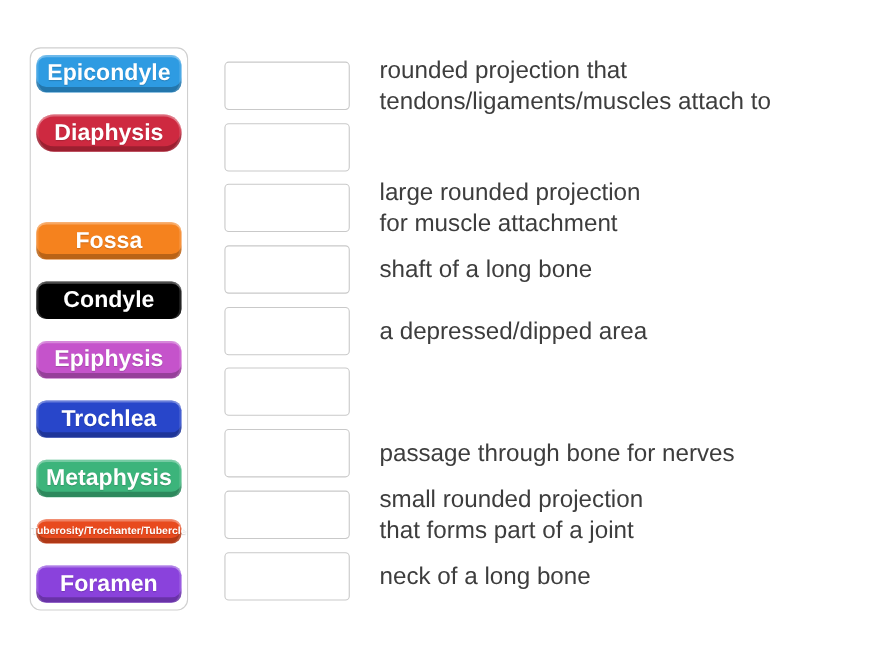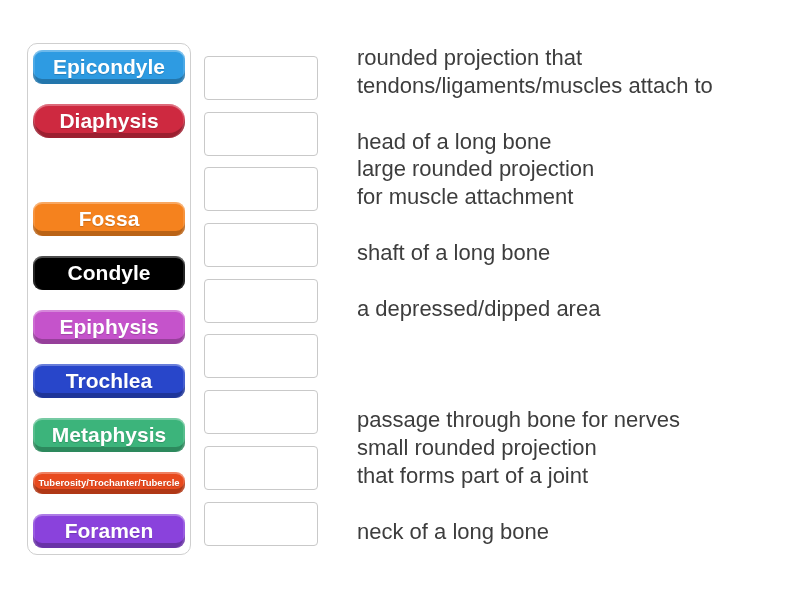--- a/index.html
+++ b/index.html
@@ -14,21 +14,21 @@
   .board {
     position: relative;
     width: 800px;
     height: 600px;
   }
   
   .keywords-panel {
     position: absolute;
     left: 27px;
     top: 43px;
-    width: 164px;
+    width: 144px;
     height: 512px;
     box-sizing: border-box;
     background: #ffffff;
     border: 1px solid #cfcfcf;
     border-radius: 10px;
     padding: 6px 5px;
     display: flex;
     flex-direction: column;
     gap: 20px;
   }
@@ -58,24 +58,23 @@
   }
   
   .matches-list {
     position: absolute;
     left: 204px;
     top: 56px;
     width: 580px;
   }
   .match-row {
     display: flex;
-    align-items: flex-end;
+    align-items: center;
     height: 44px;
     margin-bottom: 11.7px;
-    gap: 12px;
   }
   .answer-box {
     flex: 0 0 auto;
     width: 114px;
     height: 44px;
     box-sizing: border-box;
     background: #ffffff;
     border: 1px solid #c9c9c9;
     border-radius: 4px;
   }
@@ -105,21 +104,20 @@
   </div>
 
   <div class="matches-list">
     <div class="match-row">
       <div class="answer-box"></div>
       <div class="definition">rounded projection that
 tendons/ligaments/muscles attach to</div>
     </div>
     <div class="match-row">
       <div class="answer-box"></div>
-      <div class="definition">head of a long bone</div>
     </div>
     <div class="match-row">
       <div class="answer-box"></div>
       <div class="definition">large rounded projection
 for muscle attachment</div>
     </div>
     <div class="match-row">
       <div class="answer-box"></div>
       <div class="definition">shaft of a long bone</div>
     </div>

